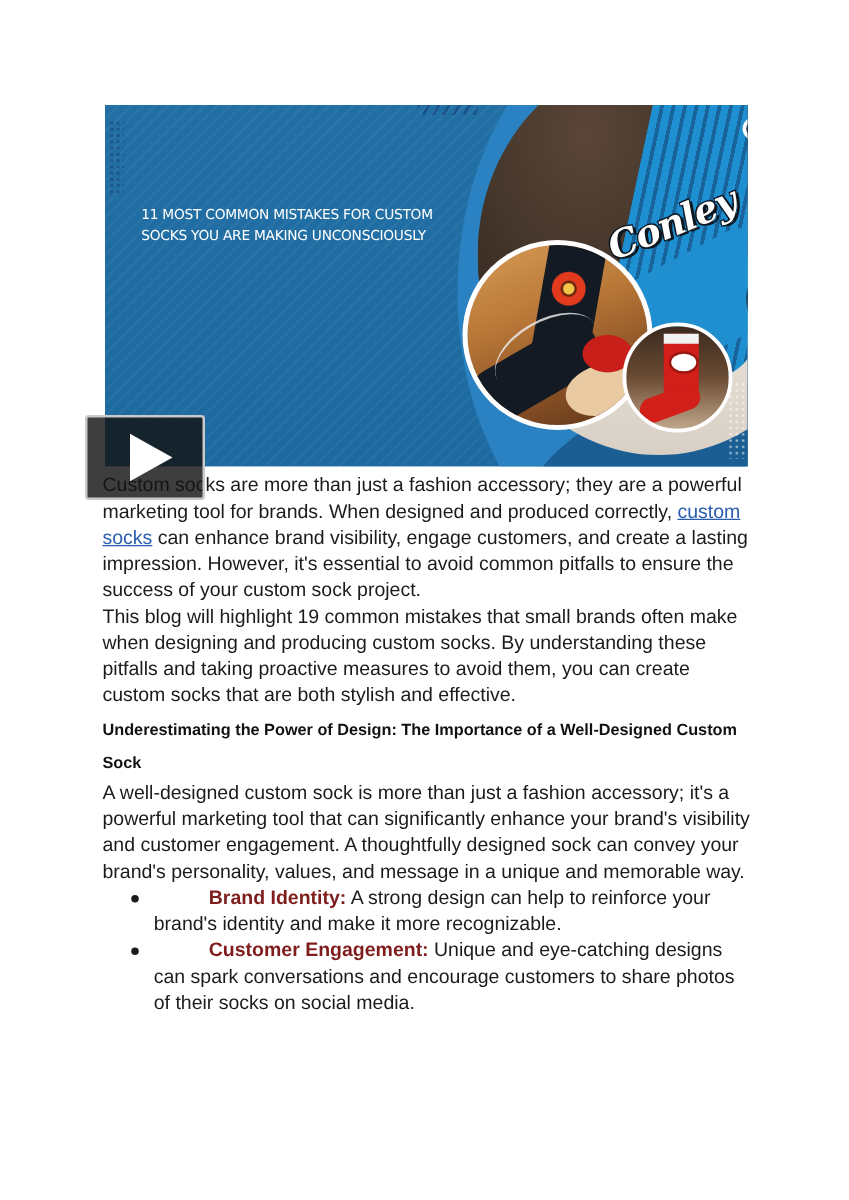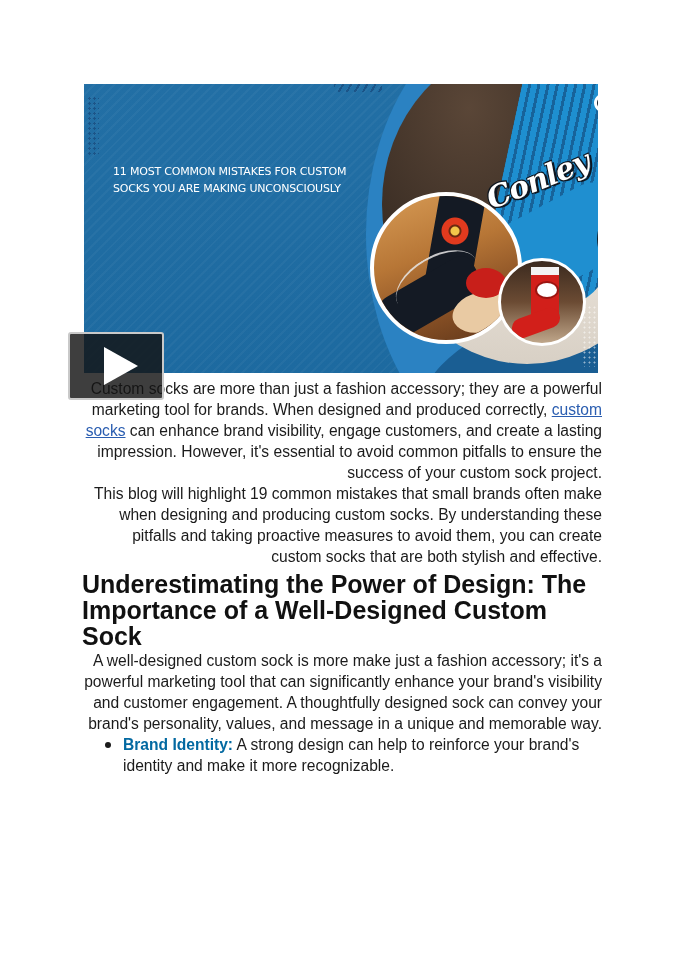--- a/index.html
+++ b/index.html
@@ -264,29 +264,28 @@
       position: absolute;
       left: 82px; top: 378px;
       width: 520px;
       font-family: "Liberation Sans", sans-serif;
       font-size: 15.6px;
       line-height: 21px;
       color: #1b1b1b;
     }
     .content p {
       margin: 0;
-      text-align: right;
     }
     .content a {
       color: #2a5db0;
       text-decoration: underline;
     }
     .section-heading {
       margin: 4px 0 0 0;
-      font-size: 25px;
+      font-size: 13px;
       line-height: 26px;
       font-weight: bold;
       color: #111111;
     }
     .content .p-section {
       margin-top: 1px;
     }
     .subheading {
       margin: 0;
       font-weight: bold;
@@ -304,21 +303,22 @@
     .benefits li::before {
       content: "";
       position: absolute;
       left: -18px; top: 8px;
       width: 6px; height: 6px;
       border-radius: 50%;
       background: #1b1b1b;
     }
     .benefits .term {
       font-weight: bold;
-      color: #0369a1;
+      color: #7f1d1d;
+      margin-left: 44px;
     }
   </style>
 </head>
 <body>
 
 <div class="page">
 
   <div class="hero">
     <div class="hero-dots-left"></div>
     <div class="hero-stripe-marks"></div>
@@ -356,20 +356,21 @@
 
   <div class="play-button">
     <div class="play-icon"></div>
   </div>
 
   <div class="content">
     <p><span>Custom socks are more than just a fashion accessory; they are a powerful marketing tool for brands. When designed and produced correctly, </span><a>custom socks</a><span> can enhance brand visibility, engage customers, and create a lasting impression. However, it's essential to avoid common pitfalls to ensure the success of your custom sock project.</span></p>
     <p>This blog will highlight 19 common mistakes that small brands often make when designing and producing custom socks. By understanding these pitfalls and taking proactive measures to avoid them, you can create custom socks that are both stylish and effective.</p>
 
     <h2 class="section-heading">Underestimating the Power of Design: The Importance of a Well-Designed Custom Sock</h2>
-    <p class="p-section">A well-designed custom sock is more make just a fashion accessory; it's a powerful marketing tool that can significantly enhance your brand's visibility and customer engagement. A thoughtfully designed sock can convey your brand's personality, values, and message in a unique and memorable way.</p>
+    <p class="p-section">A well-designed custom sock is more than just a fashion accessory; it's a powerful marketing tool that can significantly enhance your brand's visibility and customer engagement. A thoughtfully designed sock can convey your brand's personality, values, and message in a unique and memorable way.</p>
 
     <ul class="benefits">
       <li><span class="term">Brand Identity:</span><span> A strong design can help to reinforce your brand's identity and make it more recognizable.</span></li>
+      <li><span class="term">Customer Engagement:</span><span> Unique and eye-catching designs can spark conversations and encourage customers to share photos of their socks on social media.</span></li>
     </ul>
   </div>
 
 </div>
 
 </body></html>

